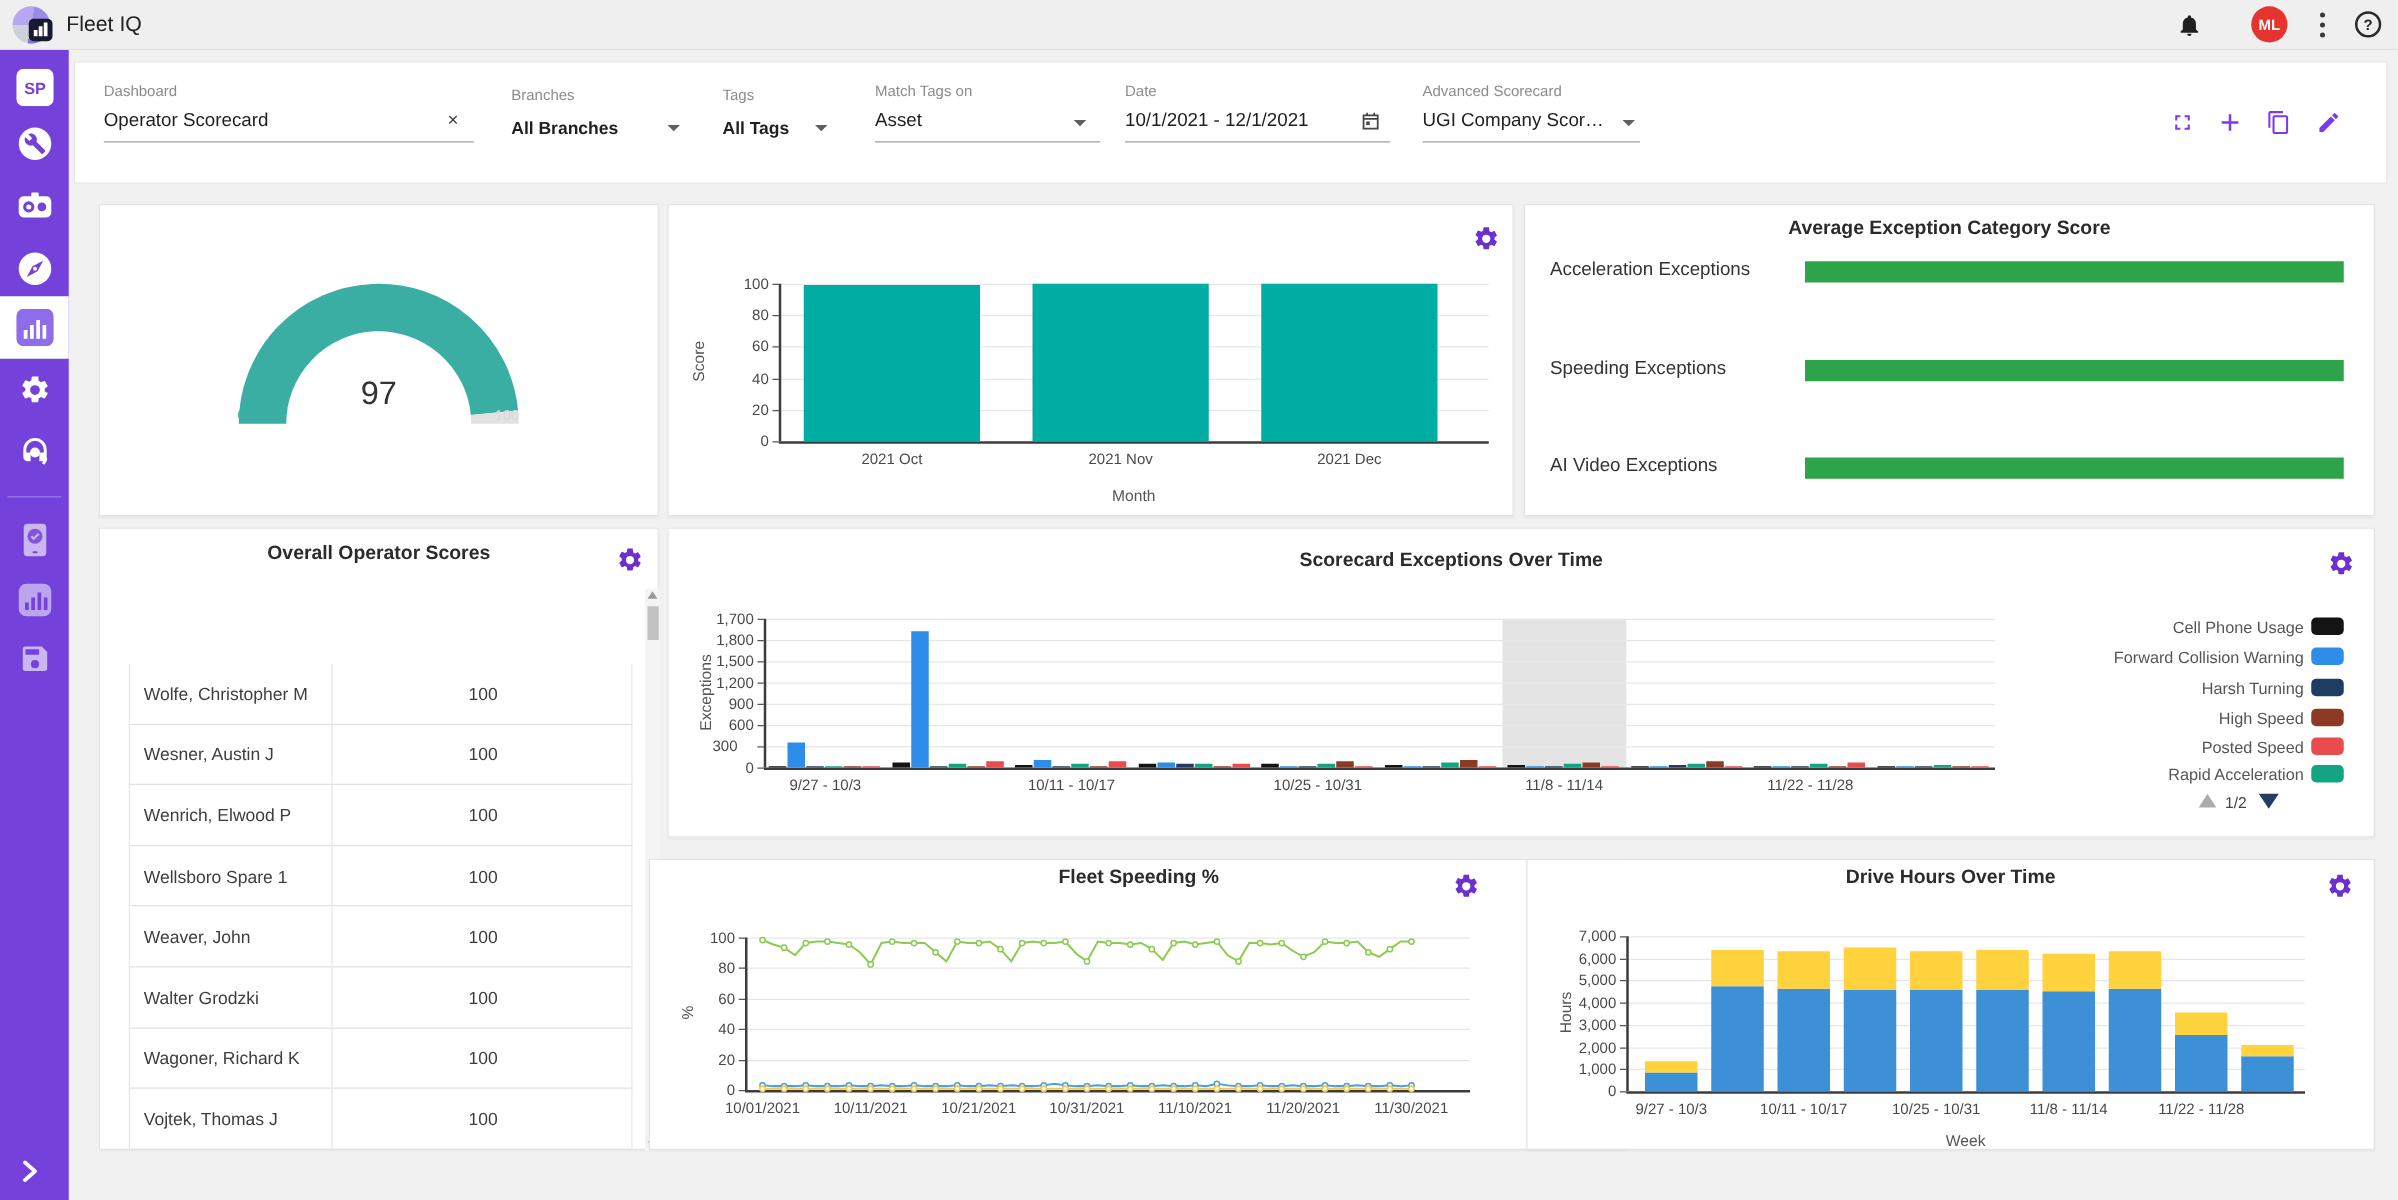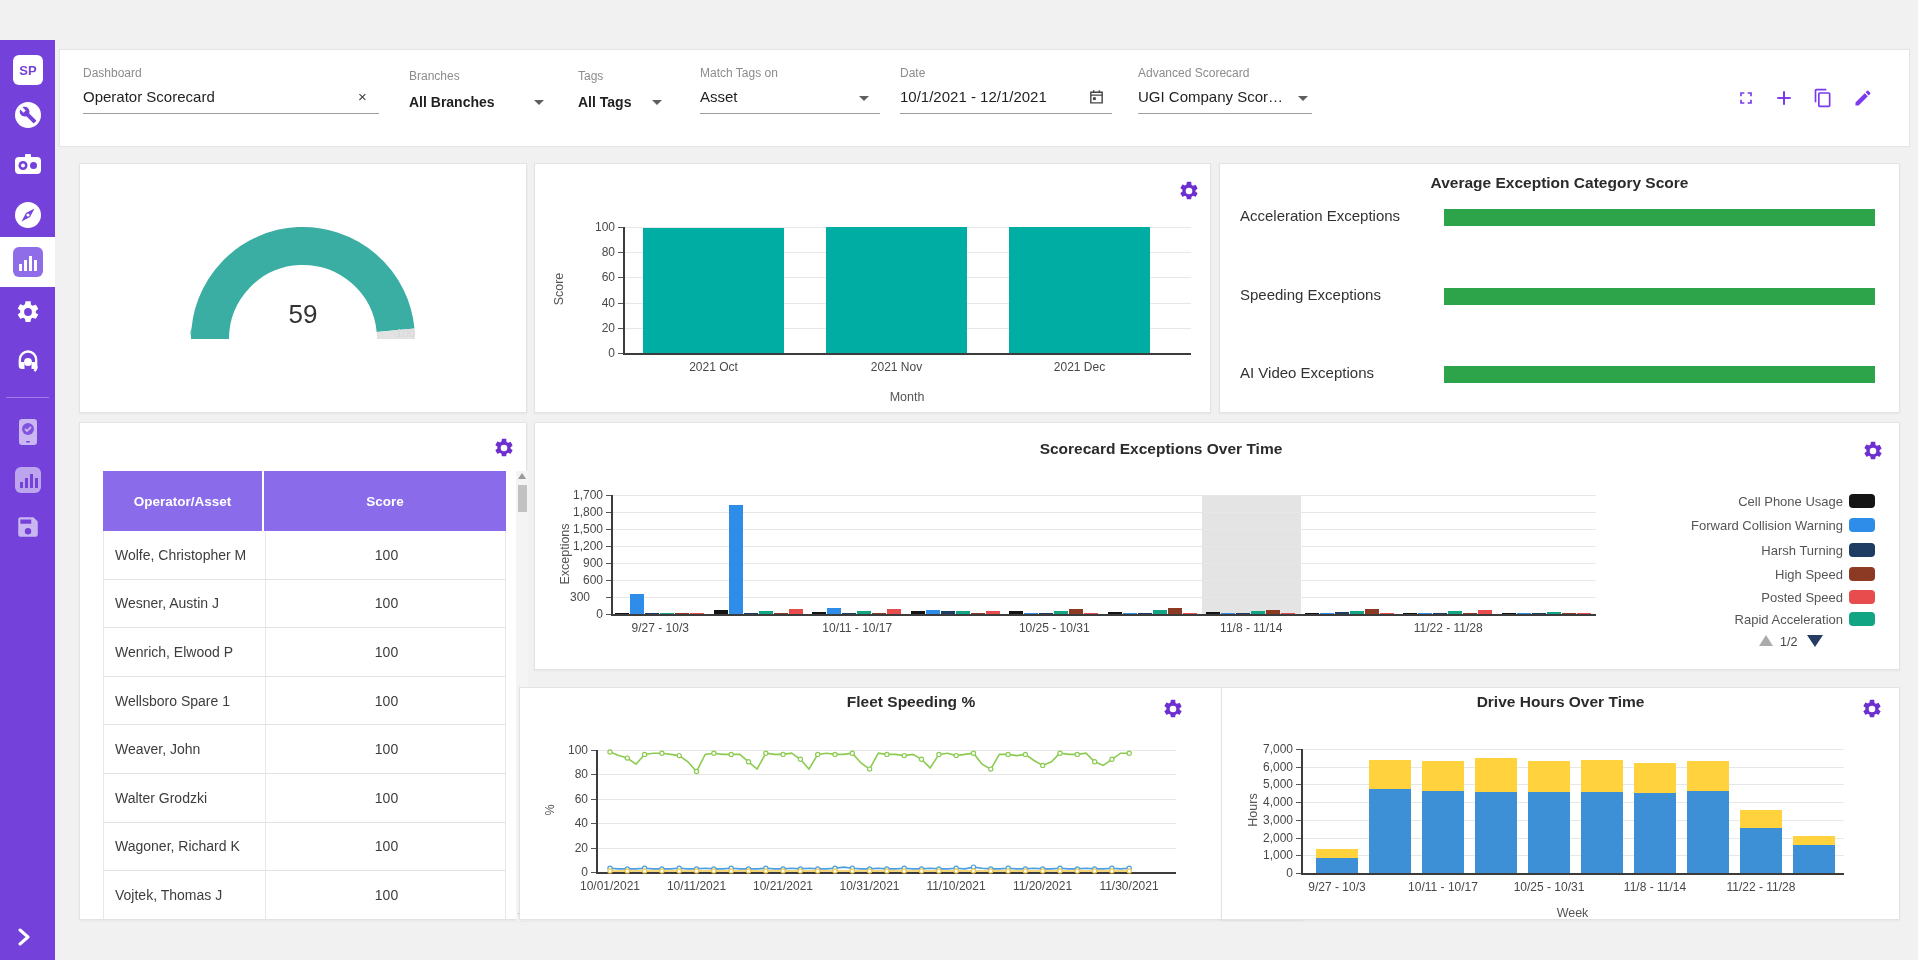--- a/index.html
+++ b/index.html
@@ -29,20 +29,42 @@
 .legend-swatch{position:absolute;width:26px;height:14px;border-radius:4px}
 .tri-up{position:absolute;width:0;height:0;border-left:7px solid transparent;border-right:7px solid transparent;border-bottom:11px solid #ababab}
 .tri-down{position:absolute;width:0;height:0;border-left:8px solid transparent;border-right:8px solid transparent;border-top:12px solid #253D63}
 .trow{position:absolute;left:23px;width:403px;border-bottom:1px solid #e2e2e2;border-left:1px solid #e8e8e8;border-right:1px solid #e8e8e8}
 </style>
 </head>
 <body>
 
 <div class="app">
 
+  <header class="topbar">
+    <div class="abs" style="left:10px;top:5px;width:30px;height:30px;border-radius:50%;background:conic-gradient(from -90deg,#b7a7f0 0 28%,#9c8ae8 28% 50%,#8674d8 50% 78%,#cfcfd8 78% 100%)">
+      <div class="abs" style="left:13px;top:10px;width:19px;height:18px;background:#171a30;border-radius:4px">
+        <div class="abs" style="left:4px;bottom:4px;width:2.5px;height:5px;background:#fff"></div>
+        <div class="abs" style="left:8px;bottom:4px;width:2.5px;height:8px;background:#fff"></div>
+        <div class="abs" style="left:12px;bottom:4px;width:2.5px;height:11px;background:#fff"></div>
+      </div>
+    </div>
+    <div class="app-title">Fleet IQ</div>
+    <svg class="abs" style="left:1741px;top:9px" width="21" height="22" viewBox="0 0 24 24">
+        <path fill="#1f1f1f" d="M12 22a2 2 0 0 0 2-2h-4a2 2 0 0 0 2 2zm6-6v-5a6 6 0 0 0-4.5-5.8V4.5a1.5 1.5 0 0 0-3 0v.7A6 6 0 0 0 6 11v5l-2 2v1h16v-1l-2-2z"></path>
+      </svg>
+    <div class="abs" style="left:1801px;top:5px;width:29px;height:29px;border-radius:50%;background:#E5342E;display:flex;align-items:center;justify-content:center">
+      <span style="color:#fff;font-weight:bold;font-size:12px">ML</span>
+    </div>
+    <div class="abs" style="left:1855px;top:9px;width:6px;height:22px">
+      <div class="abs" style="left:1px;top:1px;width:4px;height:4px;border-radius:50%;background:#3a3a3a"></div>
+      <div class="abs" style="left:1px;top:9px;width:4px;height:4px;border-radius:50%;background:#3a3a3a"></div>
+      <div class="abs" style="left:1px;top:17px;width:4px;height:4px;border-radius:50%;background:#3a3a3a"></div>
+    </div>
+    <div class="abs" style="left:1884px;top:9px;width:21px;height:21px;border-radius:50%;border:2px solid #2a2a2a;display:flex;align-items:center;justify-content:center;font-size:12px;font-weight:bold;color:#2a2a2a">?</div>
+  </header>
 
   <nav class="sidebar">
     <div class="active-row"></div>
     <div class="sideitem" style="top:5px">
       <svg width="30" height="30">
           <rect x="0" y="0" width="30" height="30" rx="6" fill="#fff"></rect>
           <text x="15" y="20" text-anchor="middle" font-size="13" font-weight="bold" fill="#7442DB" font-family="Liberation Sans,sans-serif">SP</text>
         </svg>
     </div>
     <div class="sideitem" style="top:50px">
@@ -160,21 +182,21 @@
         <path fill="#7C3AED" d="M3 17.25V21h3.75L17.81 9.94l-3.75-3.75L3 17.25zM20.71 7.04a1 1 0 0 0 0-1.41l-2.34-2.34a1 1 0 0 0-1.41 0l-1.83 1.83 3.75 3.75 1.83-1.83z"></path>
       </svg>
   </section>
 
   <div class="card" id="card-gauge" style="left:79px;top:163px;width:448px;height:250px">
     <div class="abs" id="gauge-chart" style="left:0;top:0;width:448px;height:250px">
         <svg width="448" height="250" style="position: absolute; left: 0px; top: 0px;">
           <path d="M 130 175 A 93 93 0 0 1 315.5872627080864 166.24792686137818" stroke="#3BAEA3" stroke-width="38" fill="none"></path>
           <path d="M 315.5872627080864 166.24792686137818 A 93 93 0 0 1 316 175" stroke="#e2e2e2" stroke-width="38" fill="none"></path>
         </svg>
-        <div class="abs" style="left: 173px; top: 135px; width: 100px; text-align: center; font-size: 26px; color: rgb(51, 51, 51);">59</div>
+        <div class="abs" style="left: 173px; top: 135px; width: 100px; text-align: center; font-size: 26px; color: rgb(51, 51, 51);">97</div>
         <div class="abs" style="left: 110px; top: 163px; font-size: 11.5px; color: rgb(59, 174, 163);">0</div>
         <div class="abs" style="left: 316px; top: 163px; font-size: 11.5px; color: rgb(216, 216, 216);">100</div>
       </div>
   </div>
 
   <div class="card" id="card-avg" style="left:534px;top:163px;width:677px;height:250px">
     <svg class="gear" style="left:643px;top:16px" viewBox="0 0 24 24">
         <path fill="#6D2FD0" d="M19.14,12.94a7.43,7.43,0,0,0,.06-.94,7.43,7.43,0,0,0-.06-.94l2.03-1.58a.49.49,0,0,0,.12-.61l-1.92-3.32a.49.49,0,0,0-.59-.22l-2.39,1a7.3,7.3,0,0,0-1.62-.94l-.36-2.54A.48.48,0,0,0,13.93,2H10.07a.48.48,0,0,0-.48.41L9.23,4.95a7.3,7.3,0,0,0-1.62.94l-2.39-1a.49.49,0,0,0-.59.22L2.71,8.43a.48.48,0,0,0,.12.61l2.03,1.58a7.43,7.43,0,0,0-.06.94,7.43,7.43,0,0,0,.06.94L2.83,14.08a.48.48,0,0,0-.12.61l1.92,3.32a.49.49,0,0,0,.59.22l2.39-1a7.3,7.3,0,0,0,1.62.94l.36,2.54a.48.48,0,0,0,.48.41h3.86a.48.48,0,0,0,.48-.41l.36-2.54a7.3,7.3,0,0,0,1.62-.94l2.39,1a.49.49,0,0,0,.59-.22l1.92-3.32a.48.48,0,0,0-.12-.61ZM12,15.6A3.6,3.6,0,1,1,15.6,12,3.6,3.6,0,0,1,12,15.6Z"></path>
       </svg>
     <div class="abs" id="avg-chart" style="left:0;top:0;width:677px;height:250px">
@@ -214,28 +236,25 @@
         <div class="abs" style="left: 20px; top: 43px; font-size: 15px; color: rgb(51, 51, 51);">Acceleration Exceptions</div>
         <div class="abs" style="left: 224px; top: 45px; width: 431px; height: 17px; background: rgb(46, 164, 74);"></div>
         <div class="abs" style="left: 20px; top: 122px; font-size: 15px; color: rgb(51, 51, 51);">Speeding Exceptions</div>
         <div class="abs" style="left: 224px; top: 124px; width: 431px; height: 17px; background: rgb(46, 164, 74);"></div>
         <div class="abs" style="left: 20px; top: 200px; font-size: 15px; color: rgb(51, 51, 51);">AI Video Exceptions</div>
         <div class="abs" style="left: 224px; top: 202px; width: 431px; height: 17px; background: rgb(46, 164, 74);"></div>
       </div>
   </div>
 
   <div class="card" id="card-table" style="left:79px;top:422px;width:448px;height:498px">
+    <div class="card-title" style="left:0;top:11px;width:100%">Overall Operator Scores</div>
     <svg class="gear" style="left:413px;top:14px" viewBox="0 0 24 24">
         <path fill="#6D2FD0" d="M19.14,12.94a7.43,7.43,0,0,0,.06-.94,7.43,7.43,0,0,0-.06-.94l2.03-1.58a.49.49,0,0,0,.12-.61l-1.92-3.32a.49.49,0,0,0-.59-.22l-2.39,1a7.3,7.3,0,0,0-1.62-.94l-.36-2.54A.48.48,0,0,0,13.93,2H10.07a.48.48,0,0,0-.48.41L9.23,4.95a7.3,7.3,0,0,0-1.62.94l-2.39-1a.49.49,0,0,0-.59.22L2.71,8.43a.48.48,0,0,0,.12.61l2.03,1.58a7.43,7.43,0,0,0-.06.94,7.43,7.43,0,0,0,.06.94L2.83,14.08a.48.48,0,0,0-.12.61l1.92,3.32a.49.49,0,0,0,.59.22l2.39-1a7.3,7.3,0,0,0,1.62.94l.36,2.54a.48.48,0,0,0,.48.41h3.86a.48.48,0,0,0,.48-.41l.36-2.54a7.3,7.3,0,0,0,1.62-.94l2.39,1a.49.49,0,0,0,.59-.22l1.92-3.32a.48.48,0,0,0-.12-.61ZM12,15.6A3.6,3.6,0,1,1,15.6,12,3.6,3.6,0,0,1,12,15.6Z"></path>
       </svg>
     <div class="abs" id="table-wrap" style="left:0;top:0;width:448px;height:498px">
-        <div class="abs" style="left: 23px; top: 48px; width: 403px; height: 60px; background: rgb(138, 108, 234);">
-          <div class="abs" style="left: 0px; top: 0px; width: 161px; height: 60px; display: flex; align-items: center; justify-content: center; color: rgb(255, 255, 255); font-weight: bold; font-size: 13.5px; border-right: 2px solid rgb(255, 255, 255);">Operator/Asset</div>
-          <div class="abs" style="left: 161px; top: 0px; width: 242px; height: 60px; display: flex; align-items: center; justify-content: center; color: rgb(255, 255, 255); font-weight: bold; font-size: 13.5px;">Score</div>
-        </div>
         <div class="trow abs" style="top: 108px; height: 48.6px;">
           <div class="abs" style="left: 11px; top: 0px; height: 100%; display: flex; align-items: center; font-size: 14px; color: rgb(61, 61, 61);">Wolfe, Christopher M</div>
           <div class="abs" style="left: 161px; top: 0px; width: 242px; height: 100%; display: flex; align-items: center; justify-content: center; font-size: 14px; color: rgb(61, 61, 61); border-left: 1px solid rgb(232, 232, 232);">100</div>
         </div>
         <div class="trow abs" style="top: 156.6px; height: 48.6px;">
           <div class="abs" style="left: 11px; top: 0px; height: 100%; display: flex; align-items: center; font-size: 14px; color: rgb(61, 61, 61);">Wesner, Austin J</div>
           <div class="abs" style="left: 161px; top: 0px; width: 242px; height: 100%; display: flex; align-items: center; justify-content: center; font-size: 14px; color: rgb(61, 61, 61); border-left: 1px solid rgb(232, 232, 232);">100</div>
         </div>
         <div class="trow abs" style="top: 205.2px; height: 48.6px;">
           <div class="abs" style="left: 11px; top: 0px; height: 100%; display: flex; align-items: center; font-size: 14px; color: rgb(61, 61, 61);">Wenrich, Elwood P</div>

